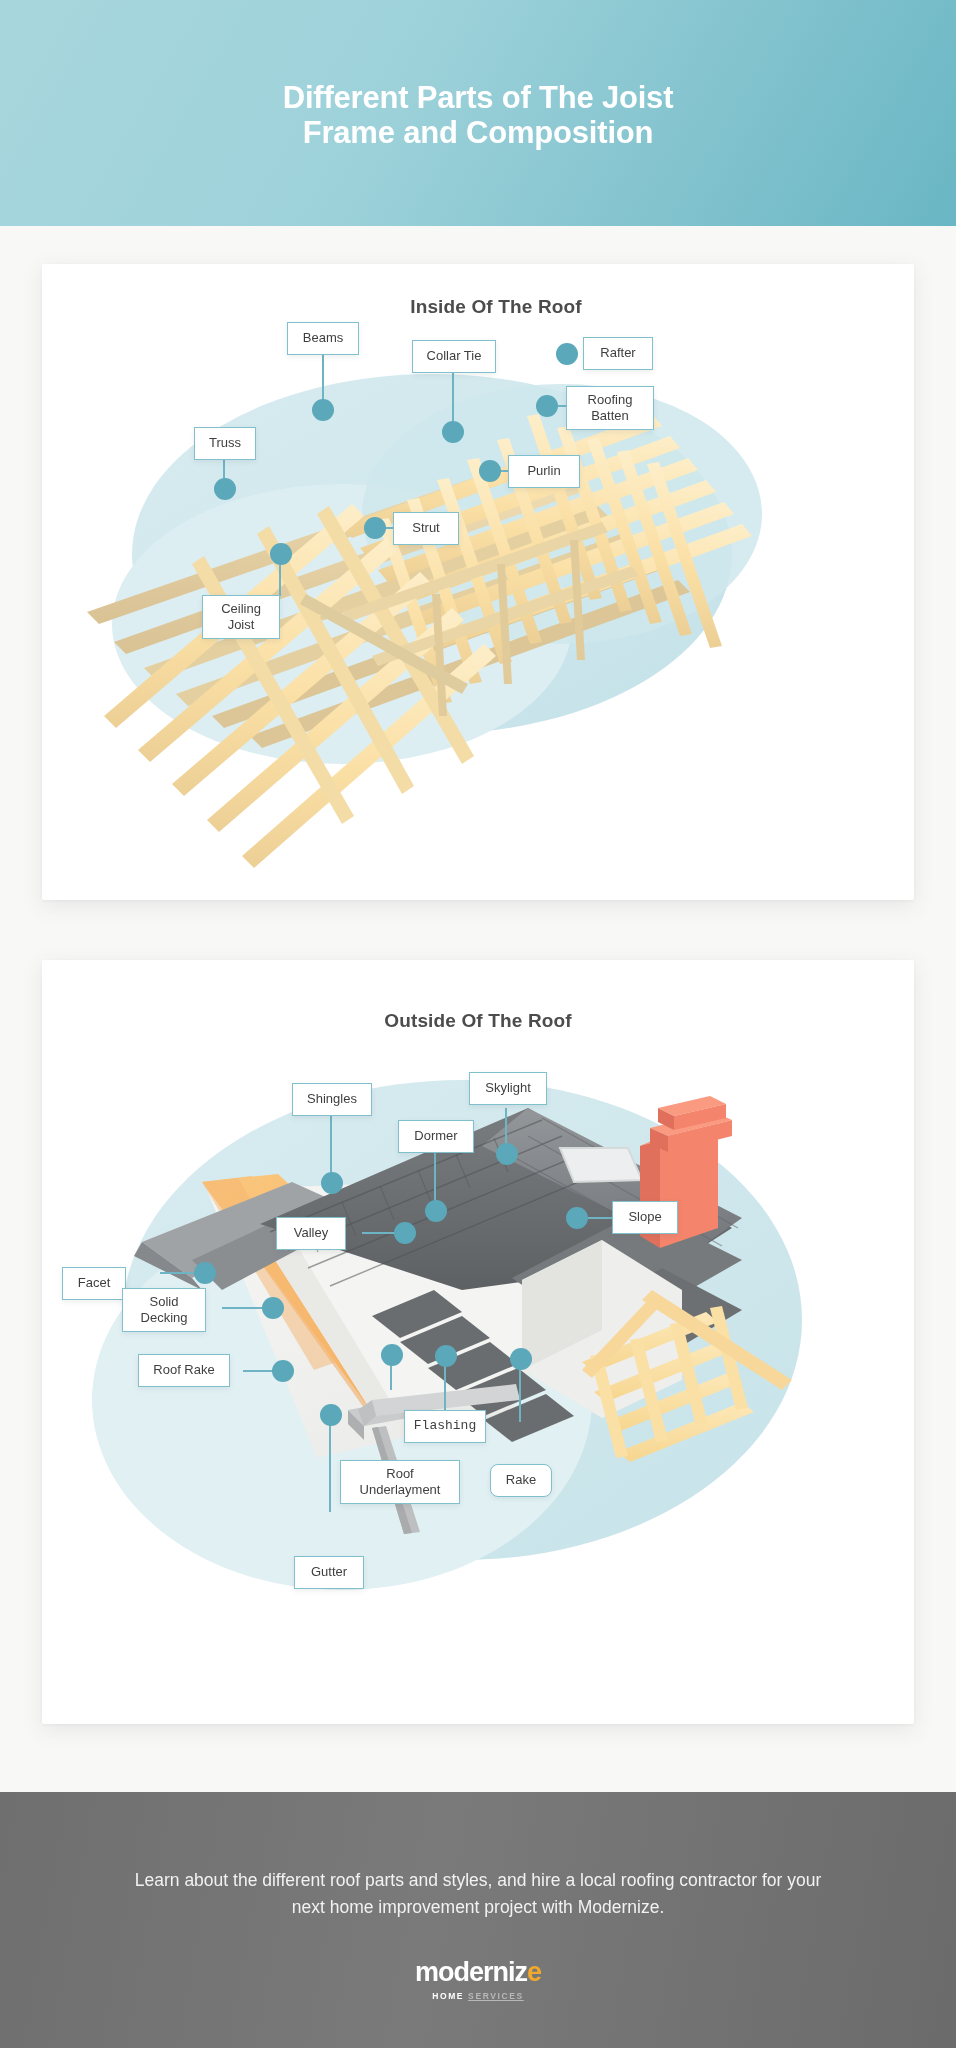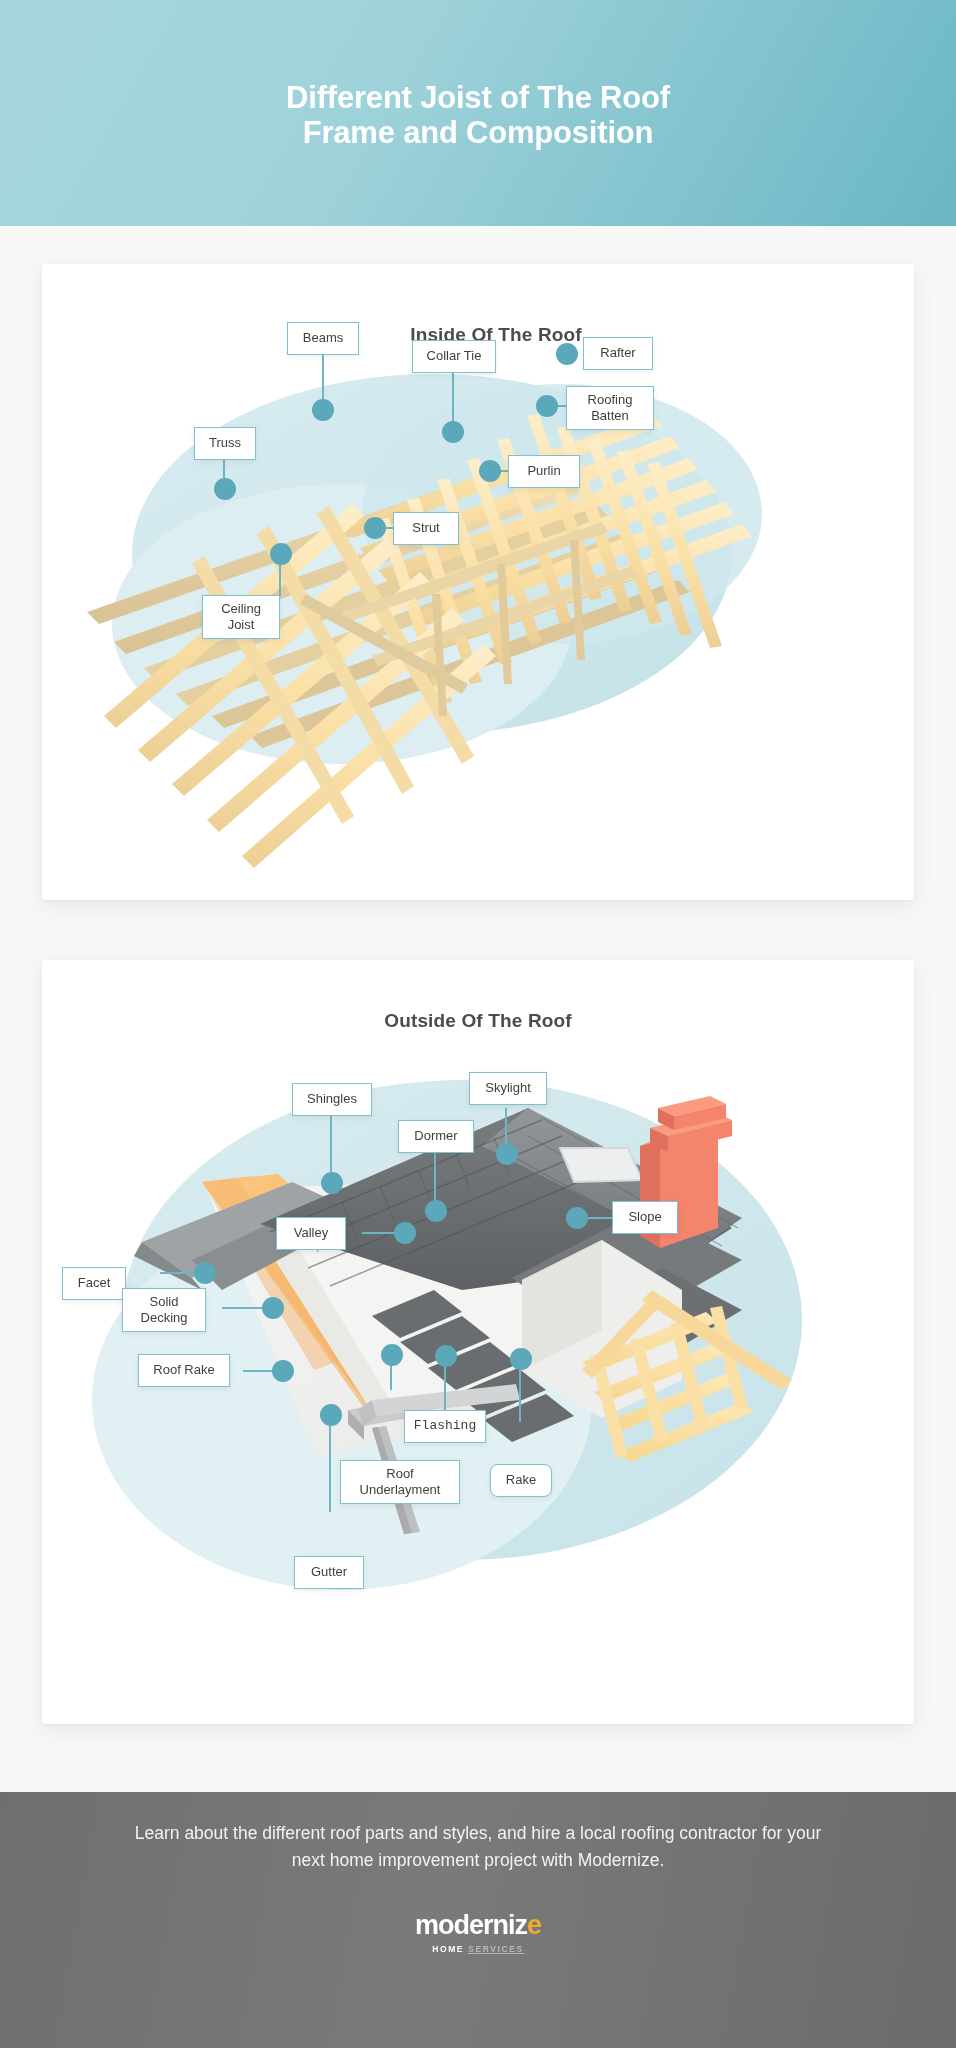--- a/index.html
+++ b/index.html
@@ -29,21 +29,21 @@
     position: absolute; background: #ffffff; border-radius: 2px;
     box-shadow: 0 6px 22px rgba(80,90,100,0.10), 0 1px 3px rgba(80,90,100,0.06);
   }
   #card-inside  { left: 42px; top: 264px;  width: 872px; height: 636px; }
   #card-outside { left: 42px; top: 960px;  width: 872px; height: 764px; }
 
   .card-title {
     position: absolute; left: 0; right: 0; text-align: center;
     font-size: 19px; font-weight: bold; color: #4c4c4c; letter-spacing: 0.15px;
   }
-  #card-inside  .card-title { top: 60px; padding-left: 36px; }
+  #card-inside  .card-title { top: 32px; padding-left: 36px; }
   #card-outside .card-title { top: 50px; }
 
   .stage { position: absolute; left: 0; top: 0; width: 100%; height: 100%; }
   .stage svg { position: absolute; left: 0; top: 0; width: 100%; height: 100%; }
 
   
   .callout {
     position: absolute; background: #ffffff; border: 1.4px solid #7fc0cc;
     color: #3f3f3f; font-size: 13px; line-height: 1.25;
     display: flex; align-items: center; justify-content: center;
@@ -56,21 +56,21 @@
     background: #5aa8ba; z-index: 4;
   }
 
   
   .footer {
     position: absolute; left: 0; top: 1792px; width: 956px; height: 256px;
     background: linear-gradient(100deg, #6f6f6f 0%, #7a7a7a 45%, #6b6b6b 100%);
     display: flex; flex-direction: column; align-items: center;
   }
   .footer-text {
-    width: 700px; margin-top: 28px; color: #f2f2f2; font-size: 17.5px;
+    width: 700px; margin-top: 75px; color: #f2f2f2; font-size: 17.5px;
     line-height: 1.55; text-align: center; font-weight: 400;
   }
   .logo-wrap { margin-top: 36px; text-align: center; }
   .logo-word {
     font-size: 27px; font-weight: bold; color: #ffffff;
     letter-spacing: -1px; position: relative; display: inline-block;
   }
   .logo-word .accent { color: #f0a92c; }
   .logo-tag {
     margin-top: 3px; font-size: 8.5px; letter-spacing: 1.6px; font-weight: bold;
@@ -78,21 +78,21 @@
   .logo-tag .home { color: #ffffff; }
   .logo-tag .svc  { color: #b8b8b8; text-decoration: underline; }
 </style>
 </head>
 <body>
 
 <div class="page">
 
   <div class="header">
     <div class="header-title">
-      <span>Different Joist of The Roof</span>
+      <span>Different Parts of The Joist</span>
       <span class="l2">Frame and Composition</span>
     </div>
   </div>
 
   <div class="card" id="card-inside">
     <div class="card-title">Inside Of The Roof</div>
 
     <div class="stage">
       <svg viewBox="0 0 872 636" preserveAspectRatio="none" aria-hidden="true">
         <defs>

